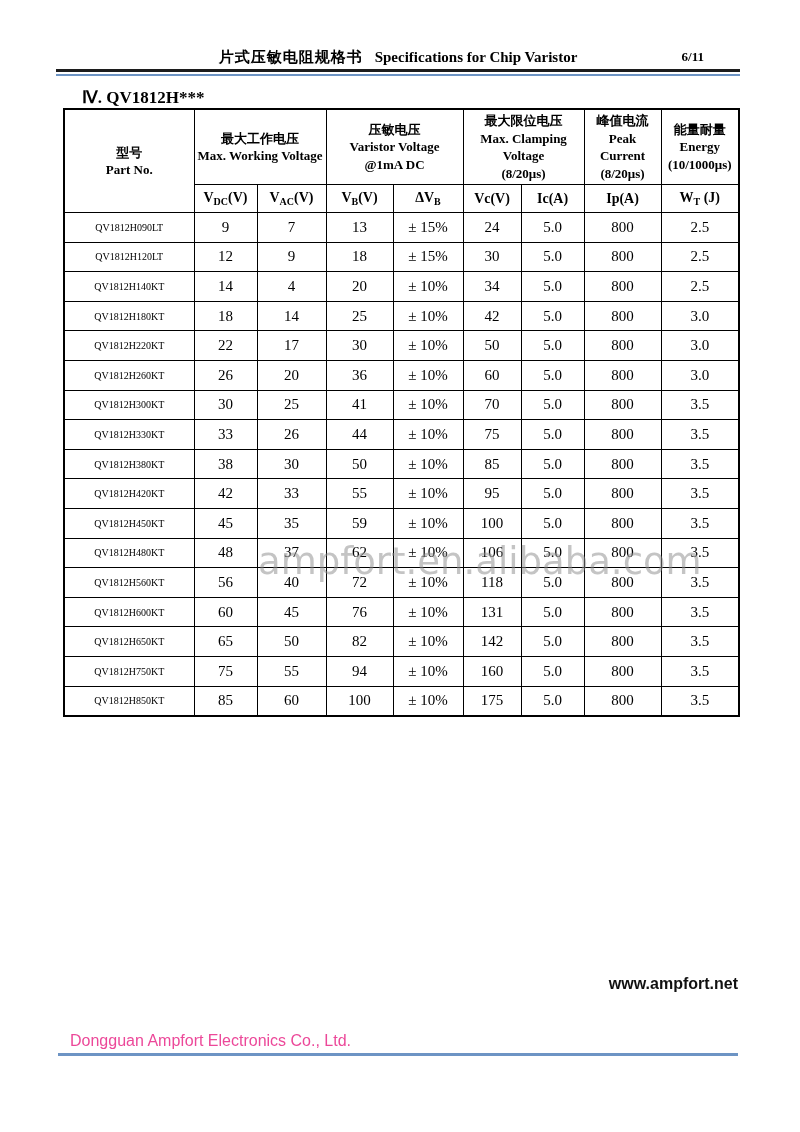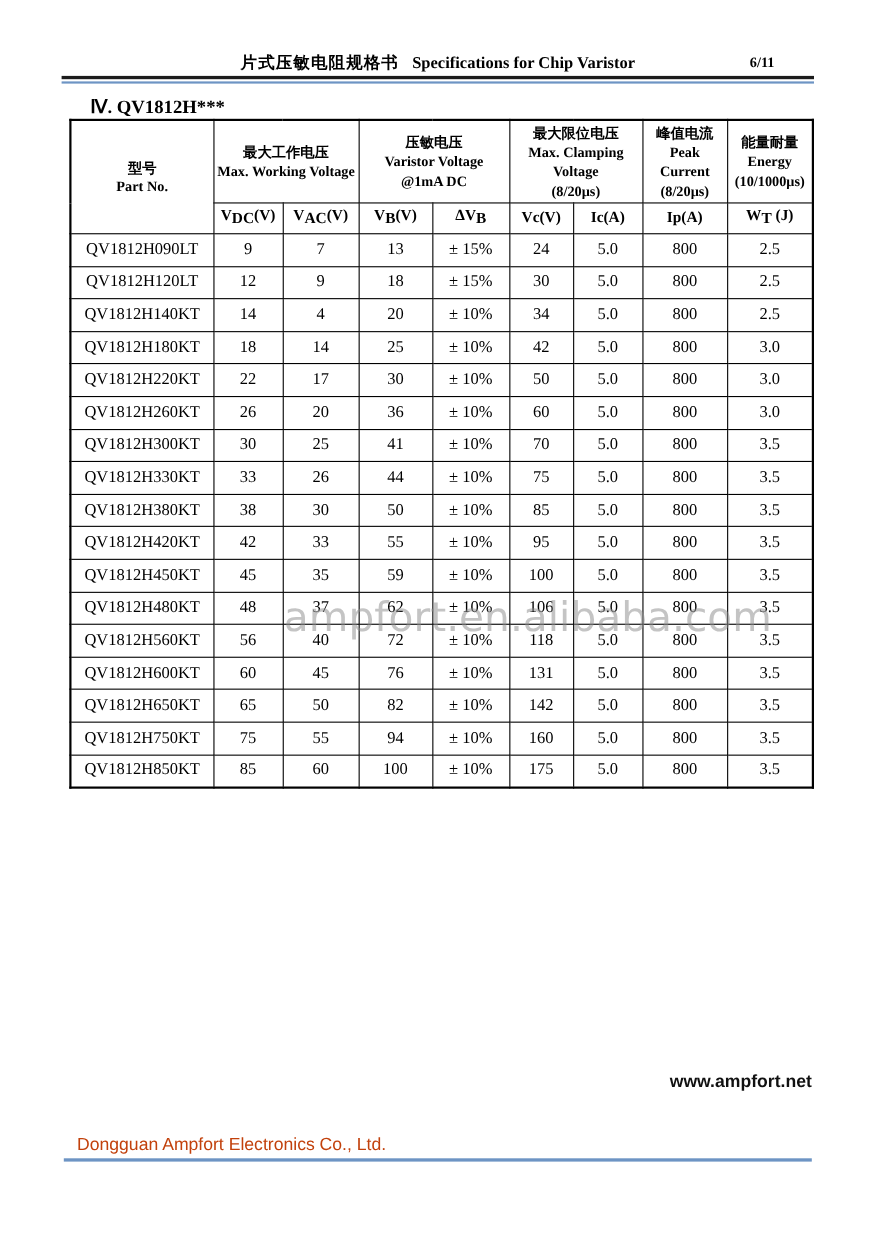--- a/index.html
+++ b/index.html
@@ -18,32 +18,32 @@
   
   .section-title{position:absolute;left:82px;top:87px;font-weight:bold;font-size:17px;}
 
   
   .spec-table{position:absolute;left:63px;top:108px;width:675px;
               border-collapse:collapse;table-layout:fixed;border:2px solid #000;}
   .spec-table th,.spec-table td{border:1.4px solid #000;text-align:center;
               vertical-align:middle;padding:0;overflow:hidden;}
   .spec-table thead tr.grouprow th{height:74px;font-size:13px;font-weight:bold;line-height:17.5px;}
   .spec-table thead tr.subhead th{height:27px;font-size:14px;font-weight:bold;}
-  .subsc{font-size:14px;vertical-align:-3px;font-weight:bold;}
+  .subsc{font-size:10px;vertical-align:-3px;font-weight:bold;}
   .spec-table tbody td{height:28.6px;font-size:15px;}
-  .spec-table tbody td.part-cell{font-size:15px;}
+  .spec-table tbody td.part-cell{font-size:10px;}
 
   
   .watermark{position:absolute;left:258px;top:540px;width:484px;text-align:left;
              font-family:"DejaVu Sans",sans-serif;font-size:37px;font-weight:500;
              color:#8f8f8f;opacity:.52;white-space:nowrap;z-index:5;pointer-events:none;}
 
   
   .footer-company{position:absolute;left:70px;top:1032px;
-             font-family:"Liberation Sans",sans-serif;font-size:16px;color:#c2410c;}
+             font-family:"Liberation Sans",sans-serif;font-size:16px;color:#ec4899;}
   .footer-website{position:absolute;right:62px;top:975px;
              font-family:"Liberation Sans",sans-serif;font-size:16px;color:#111;font-weight:bold;}
   .footer-rule{top:1053px;height:2.5px;background:#6d94c4;left:58px;width:680px;}
 </style>
 </head>
 <body>
 
 <div class="page">
 
   <div class="header">

